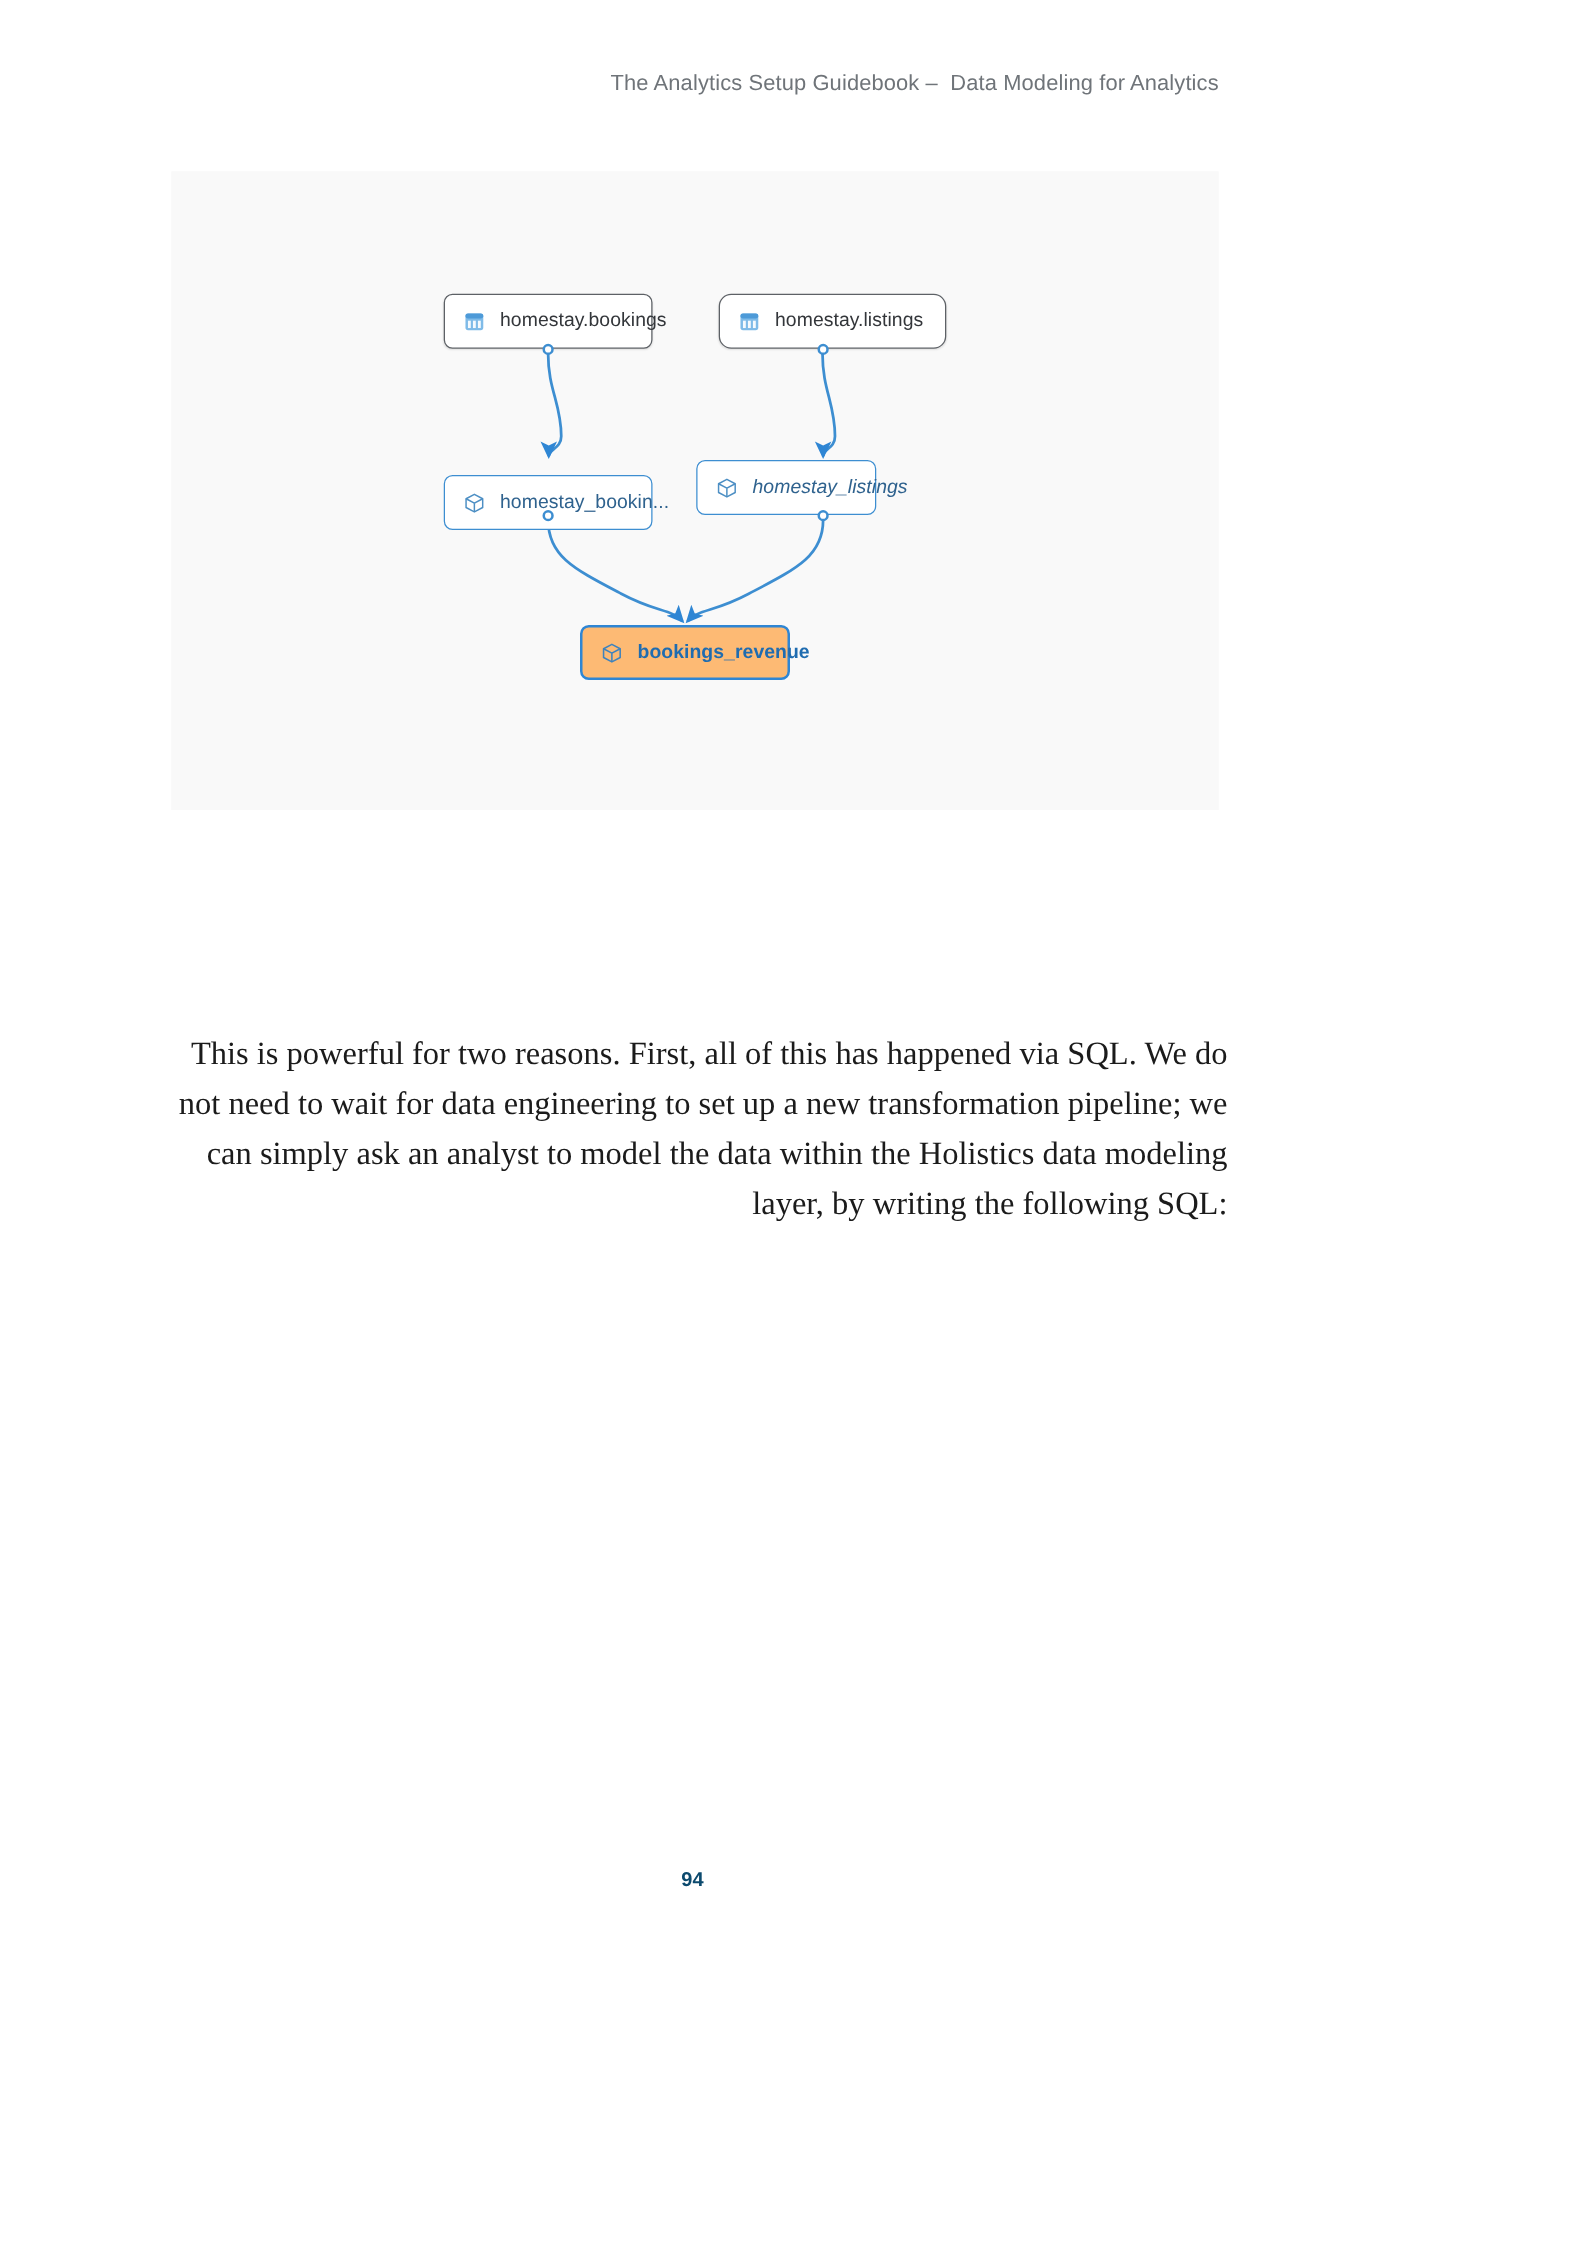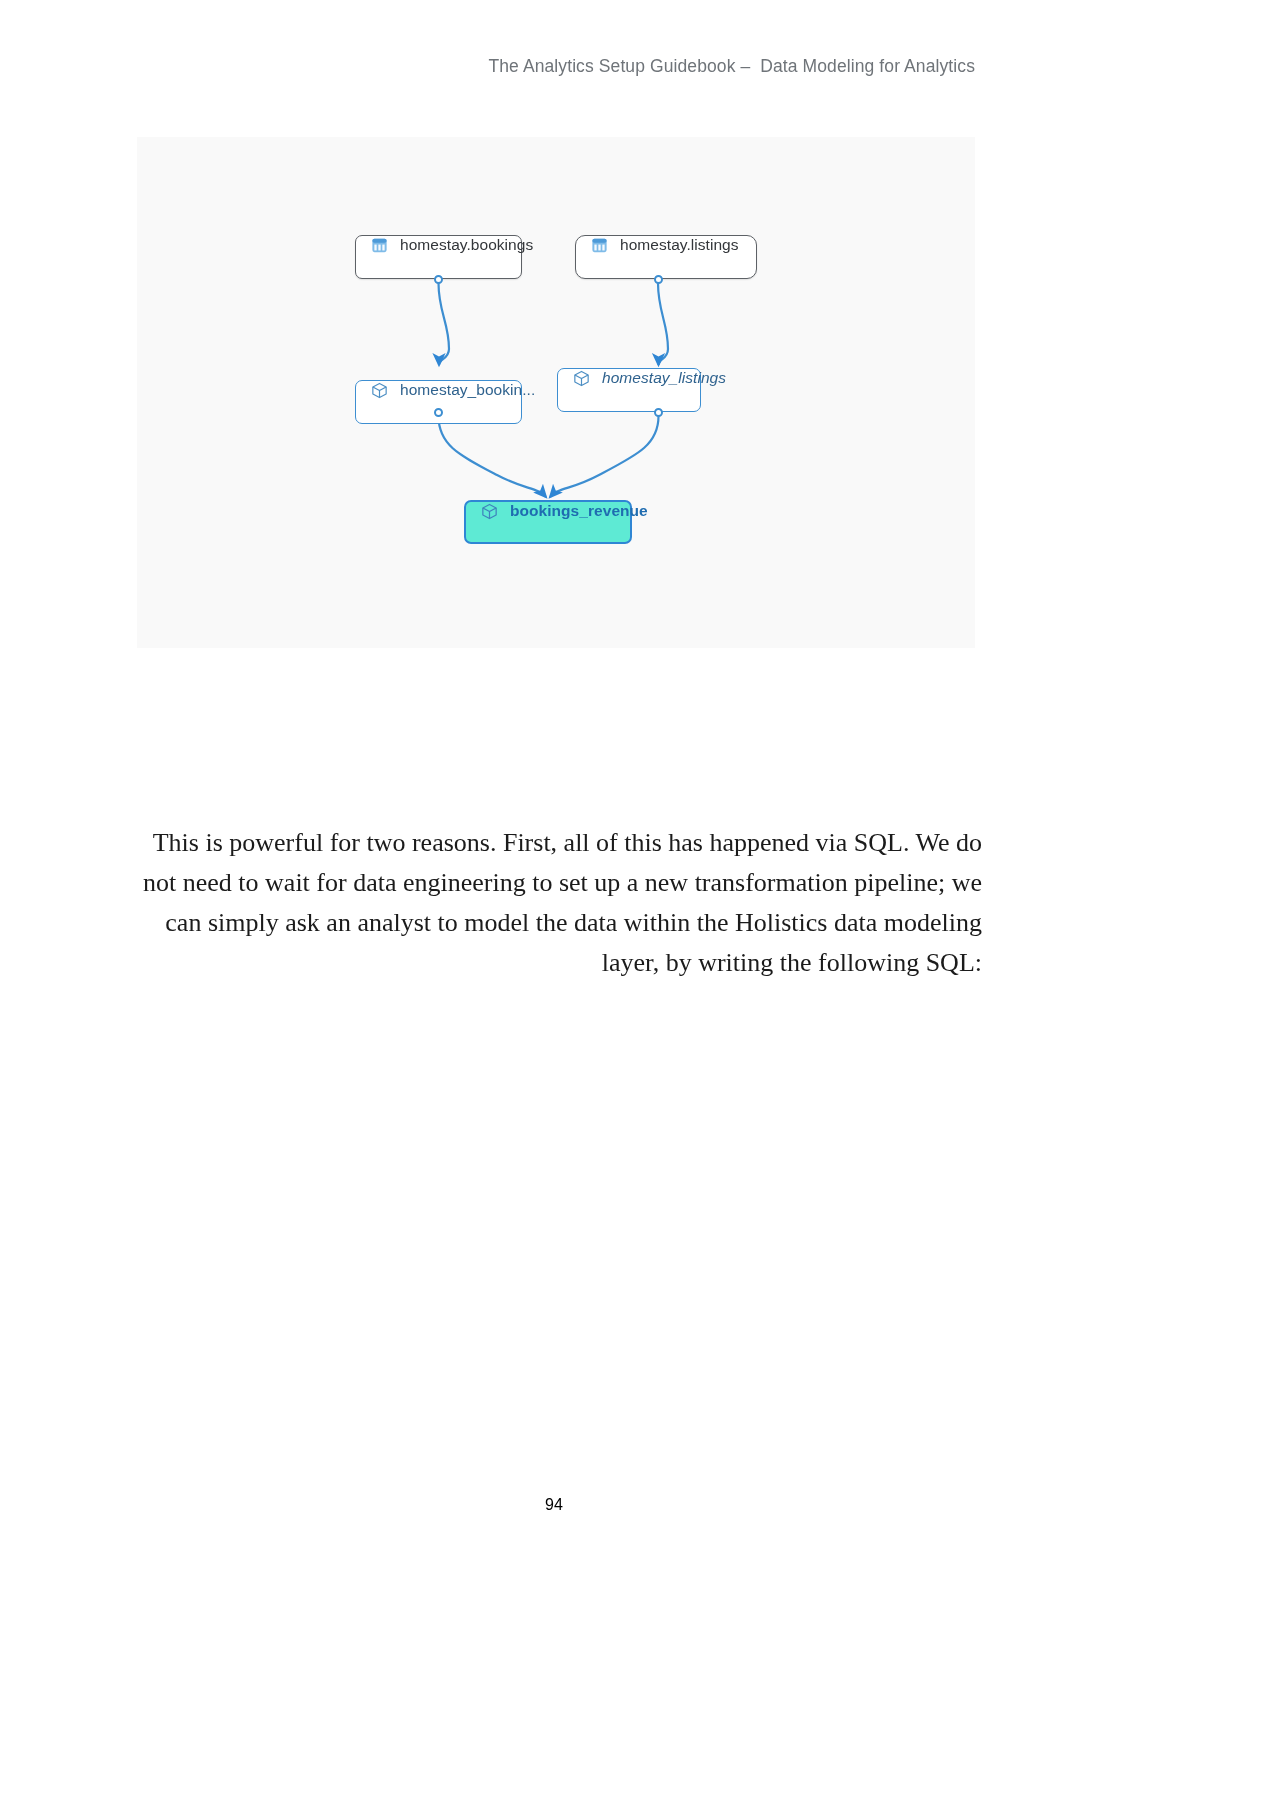--- a/index.html
+++ b/index.html
@@ -50,21 +50,21 @@
     width: 838px;
     height: 511px;
     overflow: visible;
   }
 
   
   .node {
     position: absolute;
     box-sizing: border-box;
     display: flex;
-    align-items: flex-start;
+    align-items: center;
     border-radius: 7px;
     background: #ffffff;
     padding: 0 14px;
     height: 44px;
     z-index: 3;
   }
   .node .node-icon {
     flex: 0 0 auto;
     width: 19px;
     height: 19px;
@@ -87,21 +87,21 @@
 
   
   .node.model {
     border: 1.5px solid #3d8ed1;
   }
   .node.model .node-label { color: #2f628e; }
 
   
   .node.model-active {
     border: 2.2px solid #2f86d4;
-    background: #5eead4;
+    background: #fdba74;
   }
   .node.model-active .node-label {
     color: #1f6cb0;
     font-weight: bold;
   }
 
   
   #node-src-bookings  { left: 218px; top: 98px;  width: 167px; }
   #node-src-listings  { left: 438px; top: 98px;  width: 182px; border-radius: 10px; }
   #node-mdl-bookings  { left: 218px; top: 243px; width: 167px; }
@@ -135,21 +135,22 @@
 
   
   .page-number {
     position: absolute;
     top: 1496px;
     left: 0;
     width: 1108px;
     text-align: center;
     font-family: "Liberation Sans", sans-serif;
     font-size: 16px;
-    color: #000000;
+    color: #0c4a6e;
+    font-weight: bold;
   }
 </style>
 </head>
 <body>
 
 <div class="page-header">The Analytics Setup Guidebook –  Data Modeling for Analytics</div>
 
 <div class="figure-panel">
   <div class="diagram">
 

